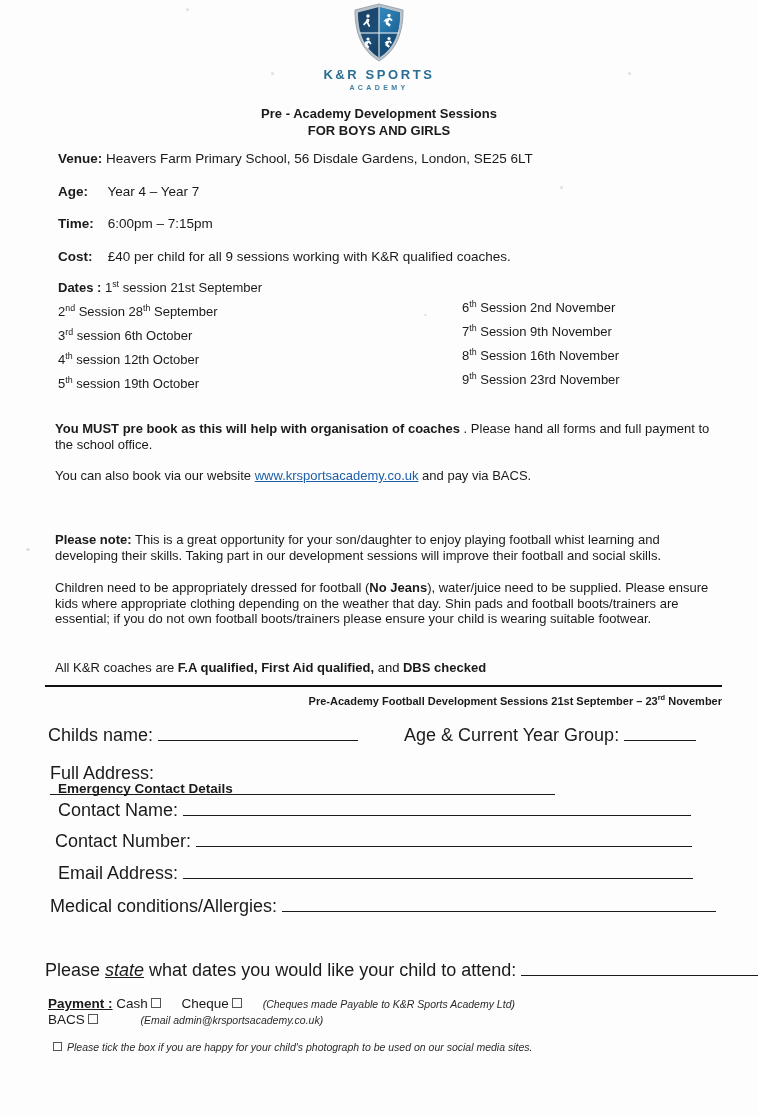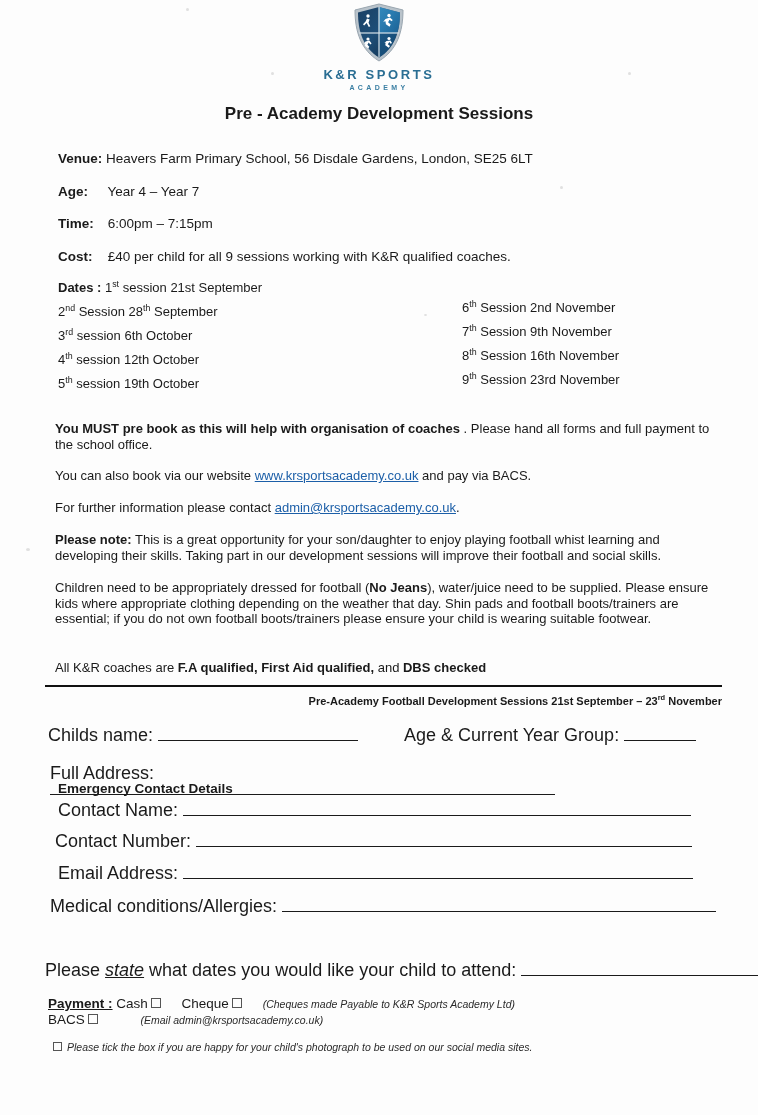--- a/index.html
+++ b/index.html
@@ -59,21 +59,21 @@
     color: #3b7fa3;
     line-height: 1;
   }
 
   
   .doc-title {
     position: absolute;
     left: 0; right: 0;
     top: 105px;
     text-align: center;
-    font-size: 17px;
+    font-size: 13px;
     font-weight: bold;
     line-height: 17px;
   }
 
   
   .info {
     position: absolute;
     left: 58px;
     font-size: 13.5px;
     line-height: 16px;
@@ -278,20 +278,21 @@
           <path d="M35.5 39 l4 -0.6 1.5 2.6 -1.4 .8 -1.2 -1.8 -1.6 2.2 2.2 1.8 -1.3 1.8 -3.4 -2.5 .3 -2.6 -1.2 .2 Z"></path>
         </g>
       </svg>
     </div>
     <div class="brand">K&amp;R SPORTS</div>
     <div class="brand-sub">ACADEMY</div>
   </div>
 
   <div class="doc-title">
     <div>Pre - Academy Development Sessions</div>
+    <div>FOR BOYS AND GIRLS</div>
   </div>
 
   <div class="info" id="row-venue">
     <span class="lbl">Venue:</span>
     <span>Heavers Farm Primary School, 56 Disdale Gardens, London, SE25 6LT</span>
   </div>
   <div class="info" id="row-age">
     <span class="lbl lbl-w">Age:</span>
     <span>Year 4 – Year 7</span>
   </div>
@@ -319,23 +320,20 @@
   </div>
 
   <div class="para" id="p-must">
     <b>You MUST pre book as this will help with organisation of coaches</b><span> . Please hand all forms and full payment to the school office.</span>
   </div>
 
   <div class="para" id="p-website">
     <span>You can also book via our website </span><span class="lnk">www.krsportsacademy.co.uk</span><span> and pay via BACS.</span>
   </div>
 
-  <div class="para" id="p-contact">
-    <span>For further information please contact </span><span class="lnk">admin@krsportsacademy.co.uk</span><span>.</span>
-  </div>
 
   <div class="para" id="p-note">
     <b>Please note:</b><span> This is a great opportunity for your son/daughter to enjoy playing football whist learning and developing their skills. Taking part in our development sessions will improve their football and social skills.</span>
   </div>
 
   <div class="para" id="p-dress">
     <span>Children need to be appropriately dressed for football (</span><b>No Jeans</b><span>), water/juice need to be supplied. Please ensure kids where appropriate clothing depending on the weather that day. Shin pads and football boots/trainers are essential; if you do not own football boots/trainers please ensure your child is wearing suitable footwear.</span>
   </div>
 
   <div class="para" id="p-coaches">

